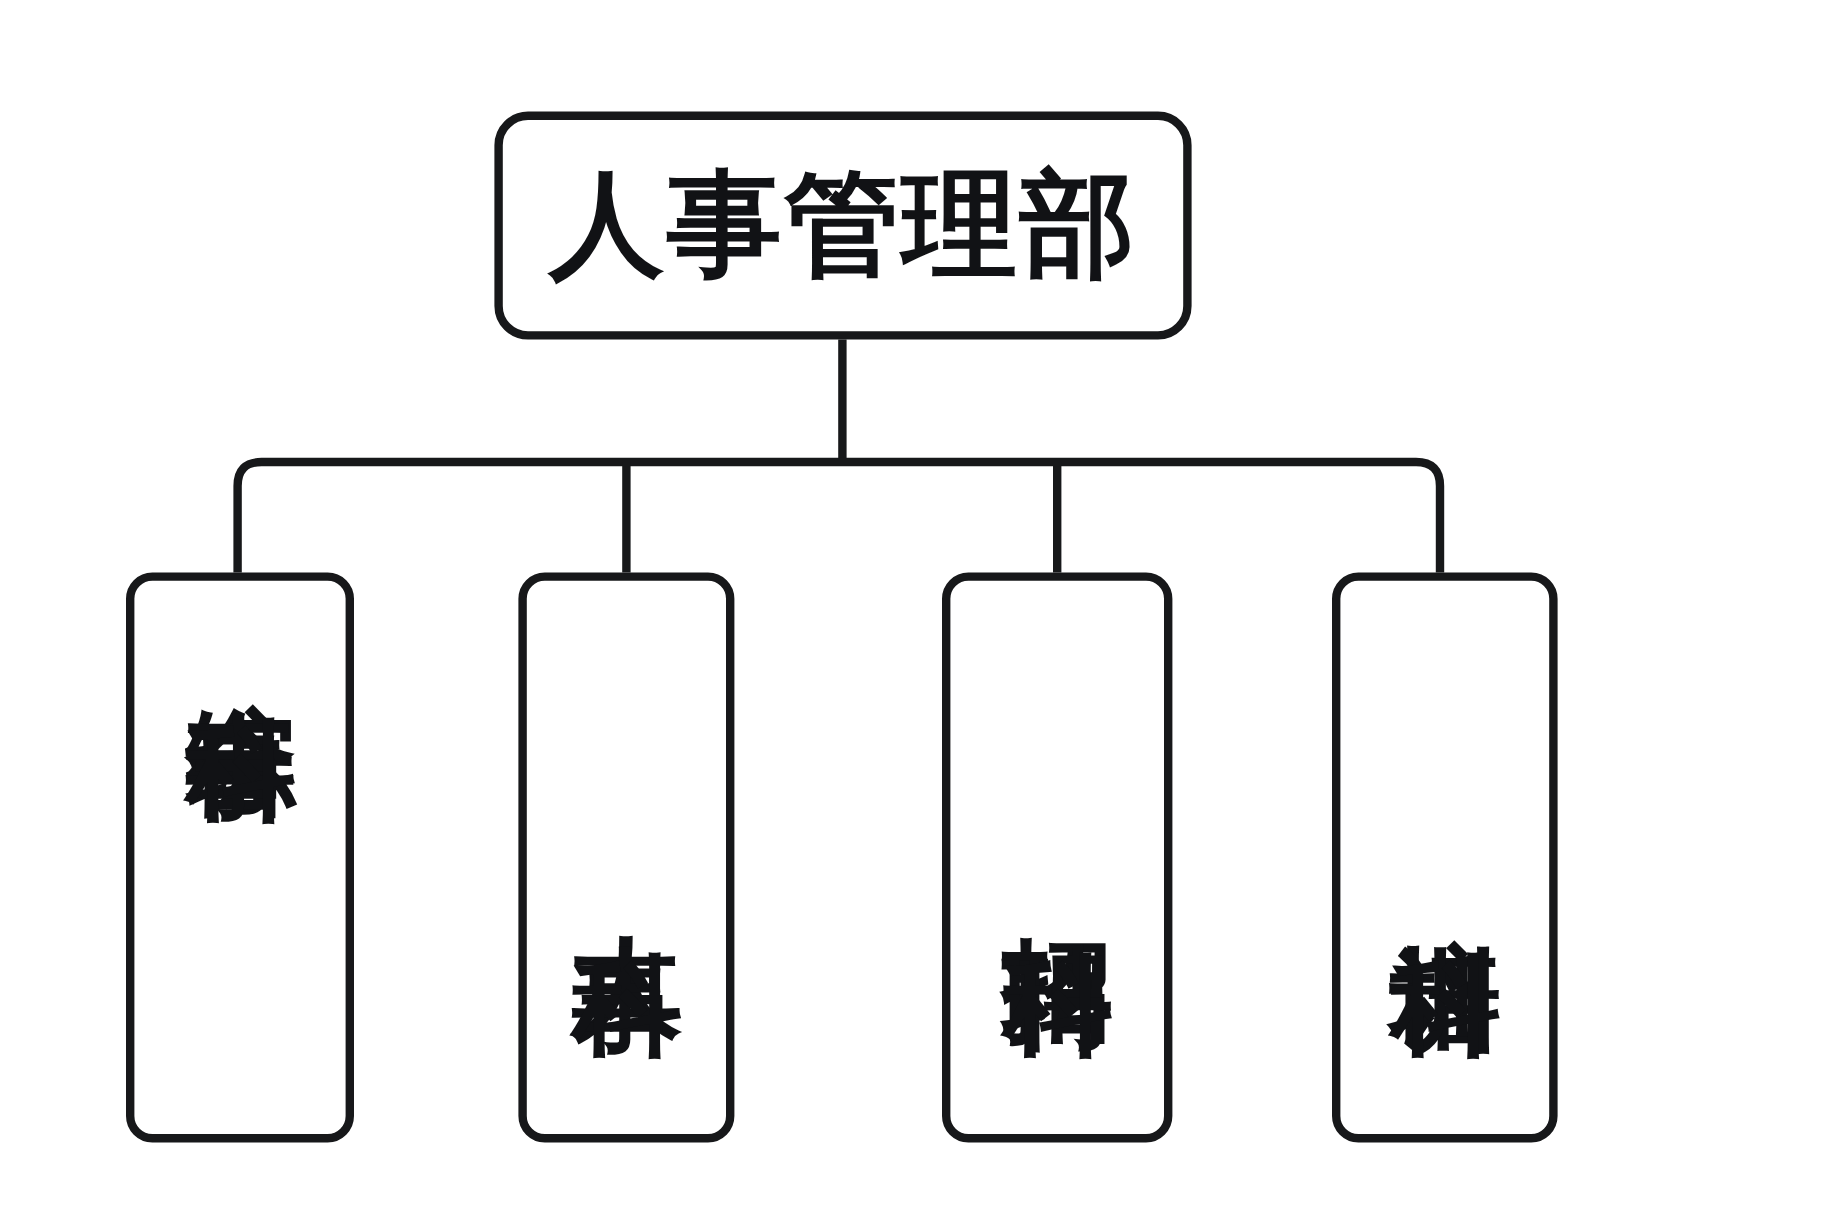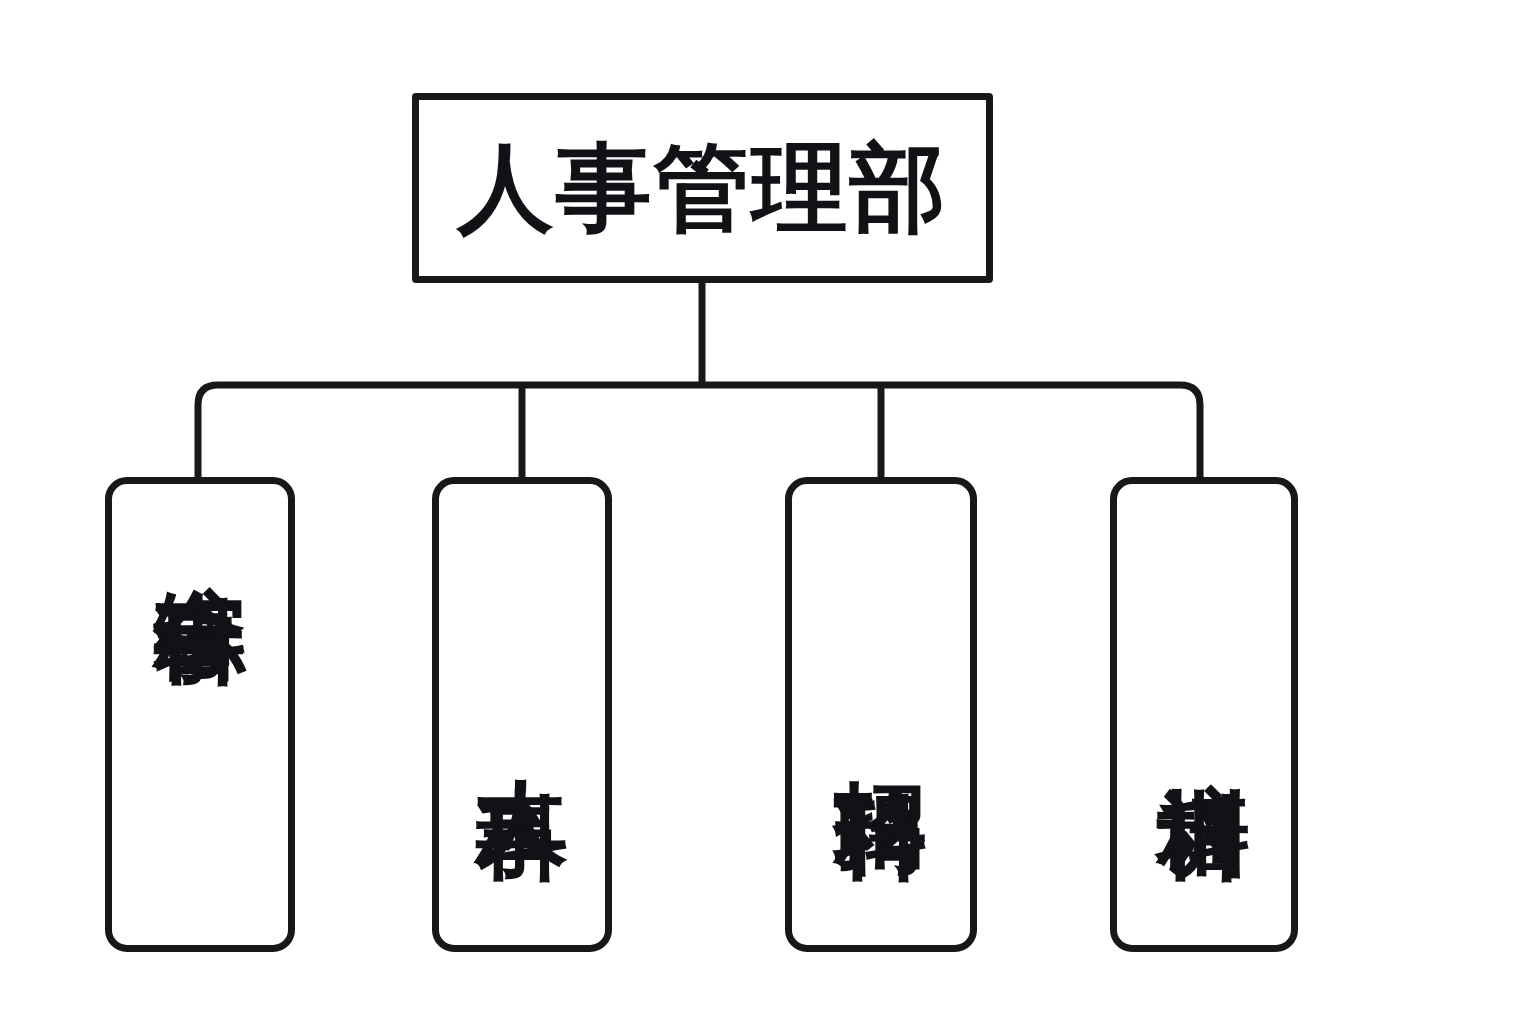--- a/index.html
+++ b/index.html
@@ -30,21 +30,21 @@
     display: flex;
     align-items: center;
     justify-content: center;
     z-index: 2;
   }
   .node-root {
     left: 412px;
     top: 93px;
     width: 581px;
     height: 190px;
-    border-radius: 4px;
+    border-radius: 28px;
   }
   .node-root .label {
     font-size: 96px;
     font-weight: 700;
     color: #111215;
     letter-spacing: 2px;
     line-height: 1;
     white-space: nowrap;
   }
   .node-child {

